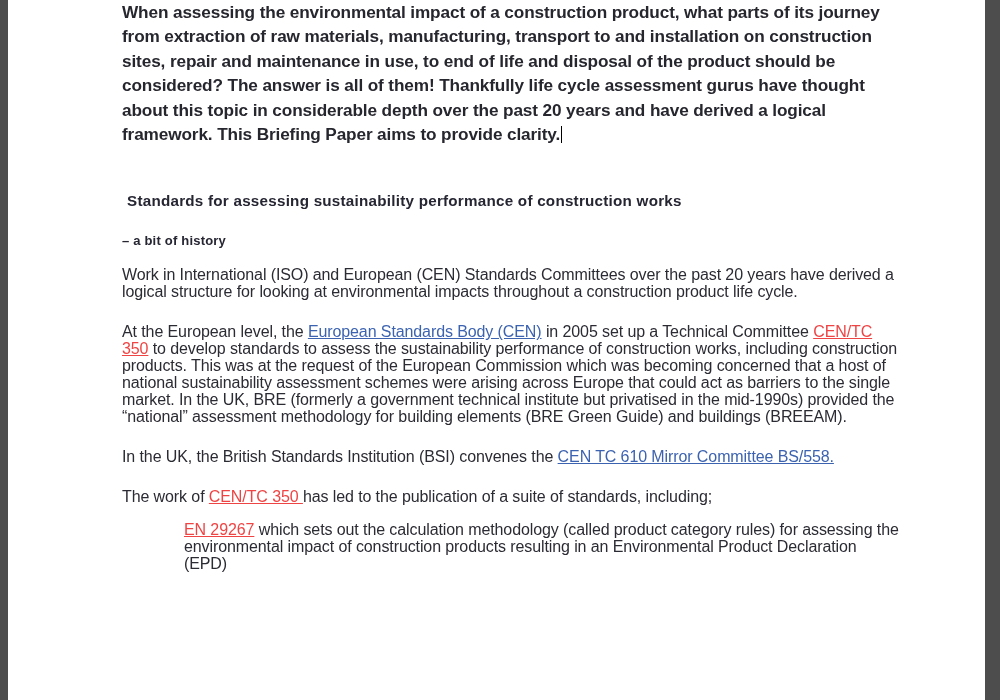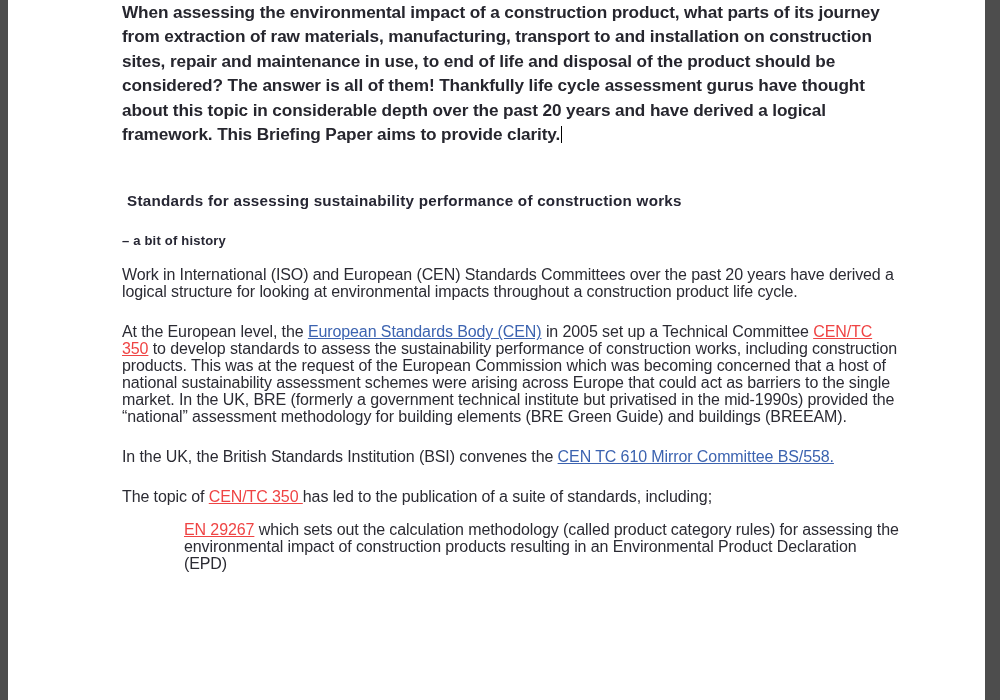--- a/index.html
+++ b/index.html
@@ -128,20 +128,20 @@
       <h2 class="sec-heading">Standards for assessing sustainability performance of construction works</h2>
 
       <h3 class="sec-subheading">– a bit of history</h3>
 
       <p class="body-para tight">Work in International (ISO) and European (CEN) Standards Committees over the past 20 years have derived a logical structure for looking at environmental impacts throughout a construction product life cycle.</p>
 
       <p class="body-para gap-big"><span>At the European level, the </span><a href="#" class="doclink">European Standards Body (CEN)</a><span> in 2005 set up a Technical Committee </span><a href="#" class="doclink deep">CEN/TC 350</a><span> to develop standards to assess the sustainability performance of construction works, including construction products.  This was at the request of the European Commission which was becoming concerned that a host of national sustainability assessment schemes were arising across Europe that could act as barriers to the single market.  In the UK, BRE (formerly a government technical institute but privatised in the mid-1990s) provided the “national” assessment methodology for building elements (BRE Green Guide) and buildings (BREEAM).</span></p>
 
       <p class="body-para gap-big"><span>In the UK, the British Standards Institution (BSI) convenes the </span><a href="#" class="doclink">CEN TC 610 Mirror Committee BS/558.</a></p>
 
-      <p class="body-para gap-big"><span>The topic of </span><a href="#" class="doclink deep">CEN/TC 350 </a><span>has led to the publication of a suite of standards, including;</span></p>
+      <p class="body-para gap-big"><span>The work of </span><a href="#" class="doclink deep">CEN/TC 350 </a><span>has led to the publication of a suite of standards, including;</span></p>
 
       <p class="body-para indent"><a href="#" class="doclink deep">EN 29267</a><span> which sets out the calculation methodology (called product category rules) for assessing the environmental impact of construction products resulting in an Environmental Product Declaration (EPD)</span></p>
 
 
     </div>
   </div>
 </div>
 
 </body></html>

